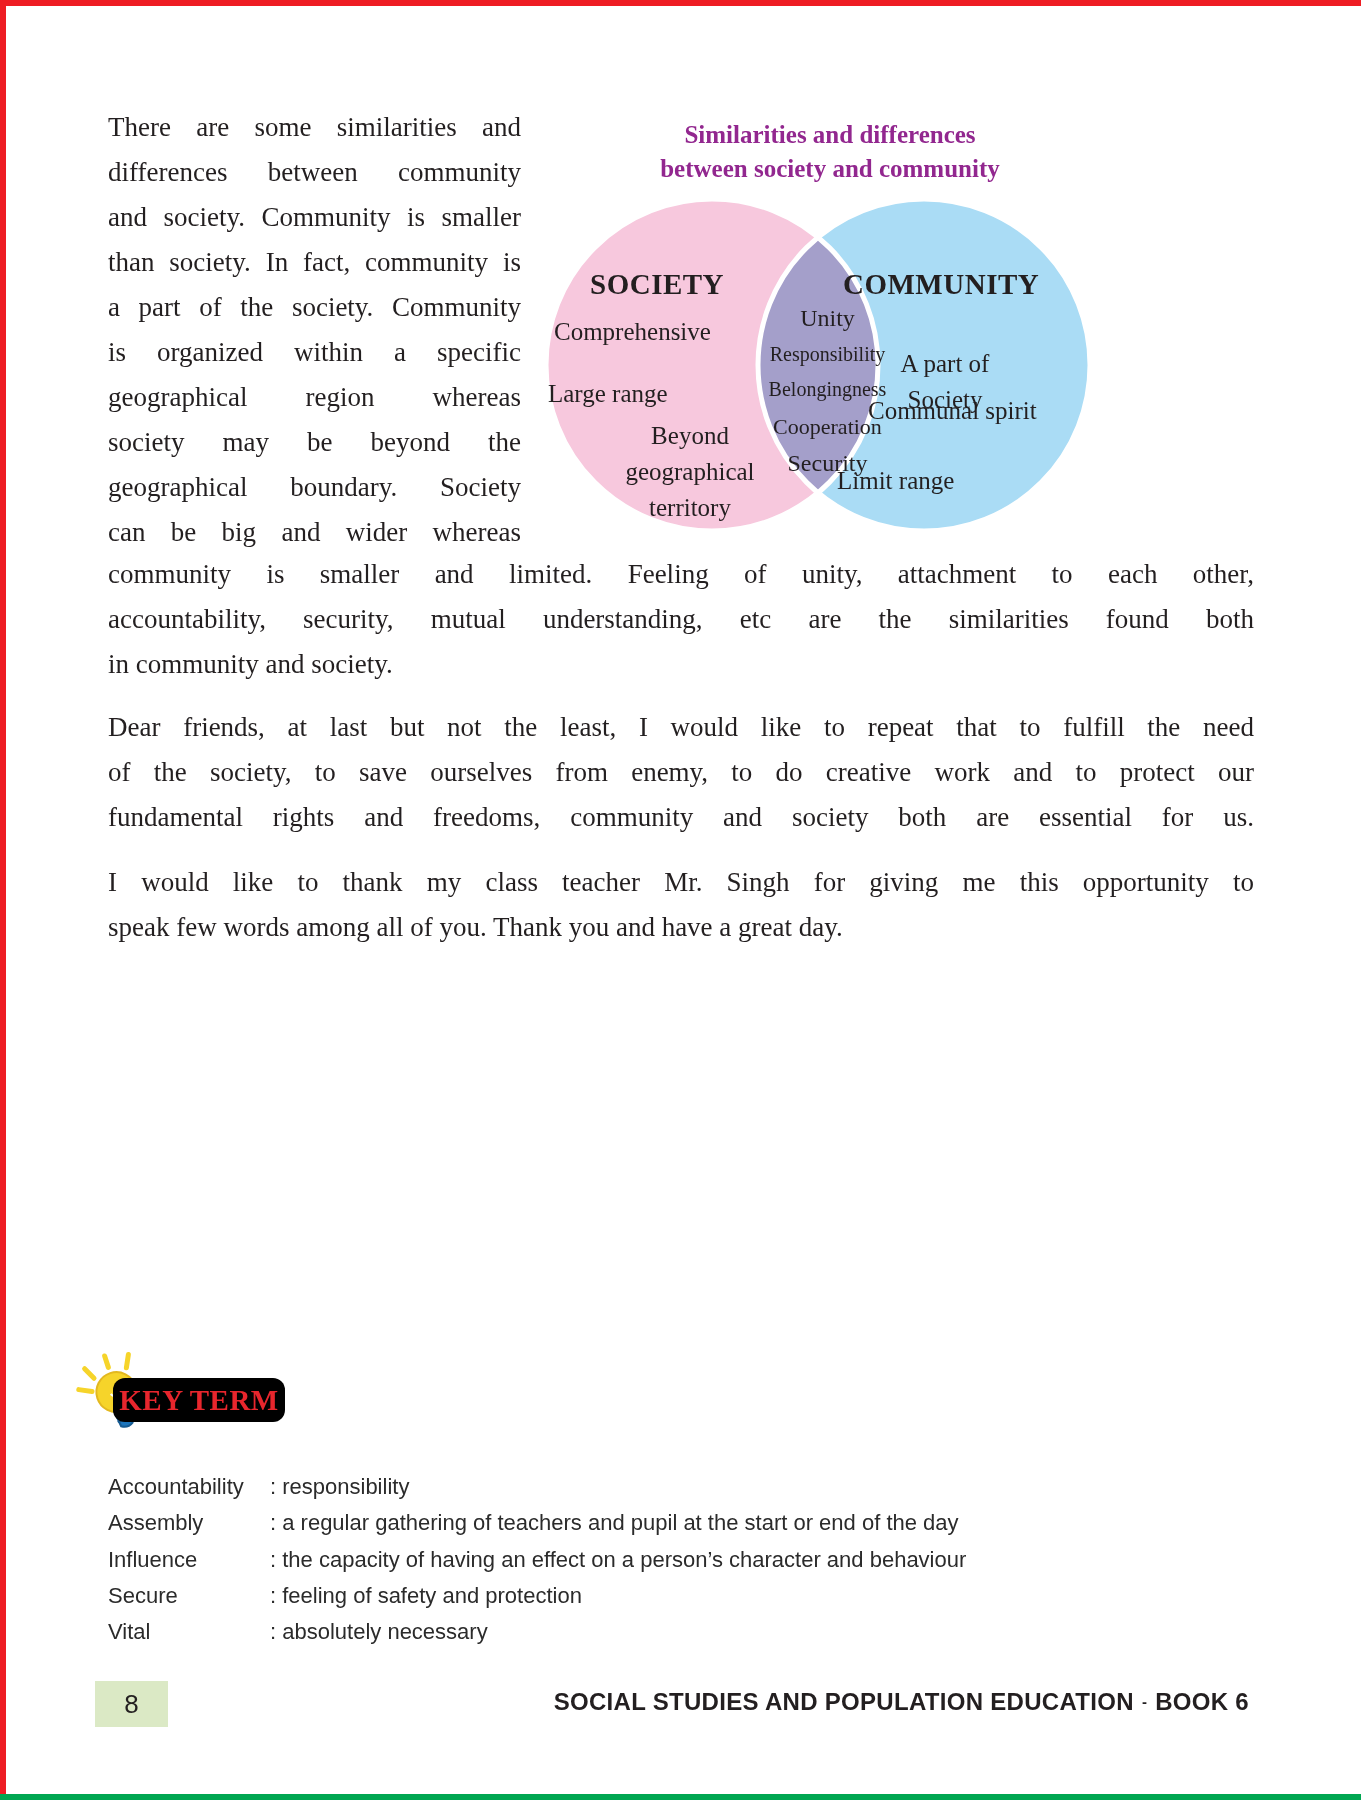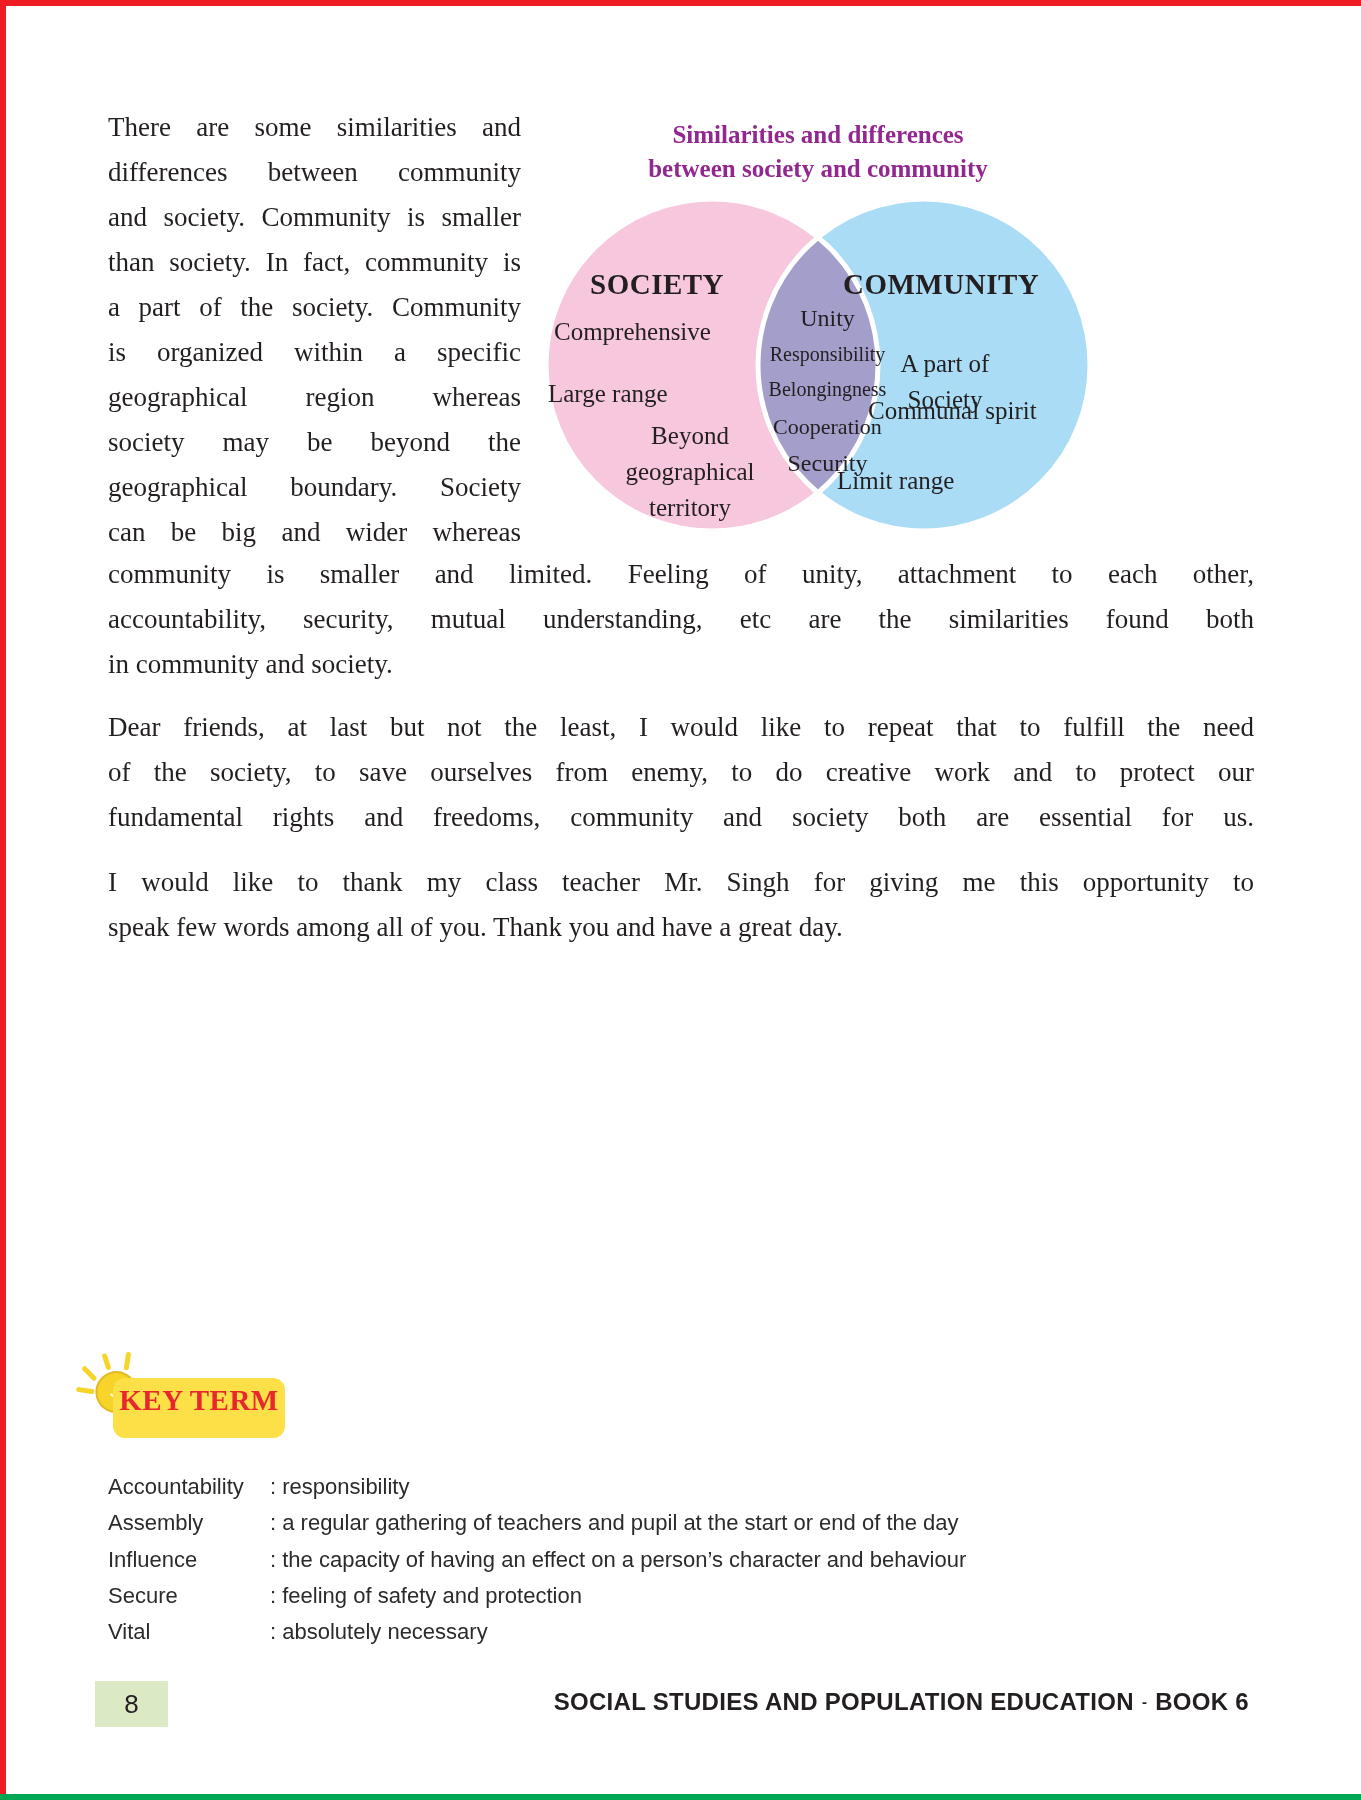--- a/index.html
+++ b/index.html
@@ -13,31 +13,31 @@
   
   .intro-col{position:absolute;left:108px;top:105px;width:413px;font-size:27px;}
   .jline{height:45px;line-height:45px;text-align:justify;text-align-last:justify;white-space:normal;}
   .jline.last{text-align-last:left;}
 
   .para{position:absolute;left:108px;width:1146px;font-size:27px;}
   .para .jline{height:45px;}
 
   
   .venn{position:absolute;left:540px;top:118px;width:556px;height:450px;}
-  .venn-title{position:absolute;left:0;top:0;width:100%;text-align:center;
+  .venn-title{position:absolute;left:12px;top:0;width:100%;text-align:center;
               font-weight:bold;font-size:25px;line-height:34px;color:#92278f;}
   .venn svg{position:absolute;left:0;top:0;}
   .vlabel{position:absolute;font-size:25px;line-height:32px;}
   .v-bold{font-weight:bold;font-size:29px;letter-spacing:0.5px;}
   .v-center{text-align:center;}
   .ov{position:absolute;left:205px;width:165px;text-align:center;margin-top:27px;}
 
   
-  .keyterm-badge{position:absolute;left:113px;top:1378px;width:172px;height:60px;
-                 background:#fde047;border-radius:12px;}
+  .keyterm-badge{position:absolute;left:113px;top:1378px;width:172px;height:44px;
+                 background:#000000;border-radius:12px;}
   .keyterm-badge span{display:block;text-align:center;line-height:44px;font-weight:bold;
                       font-size:29px;color:#e8262d;letter-spacing:0.5px;}
   .bulb{position:absolute;left:72px;top:1348px;width:90px;height:92px;}
 
   .terms{position:absolute;left:108px;top:1431px;width:1000px;
          font-family:"Liberation Sans",sans-serif;font-size:22px;color:#2b2b2b;margin-top:38px;}
   .term-row{display:flex;height:36.3px;line-height:36.3px;}
   .term-name{flex:0 0 162px;}
   .term-def{flex:1;}
 

